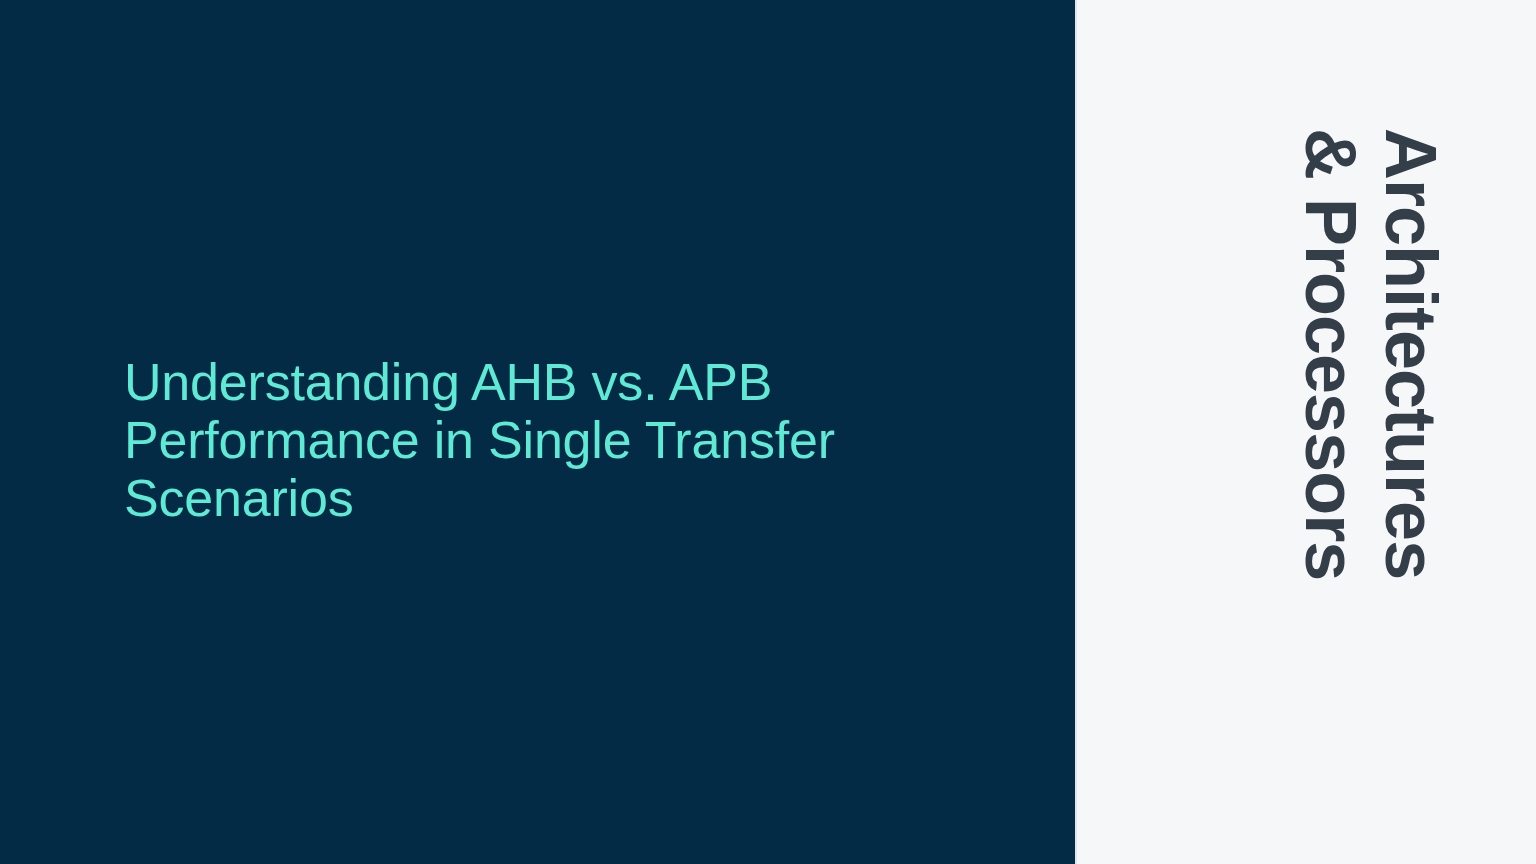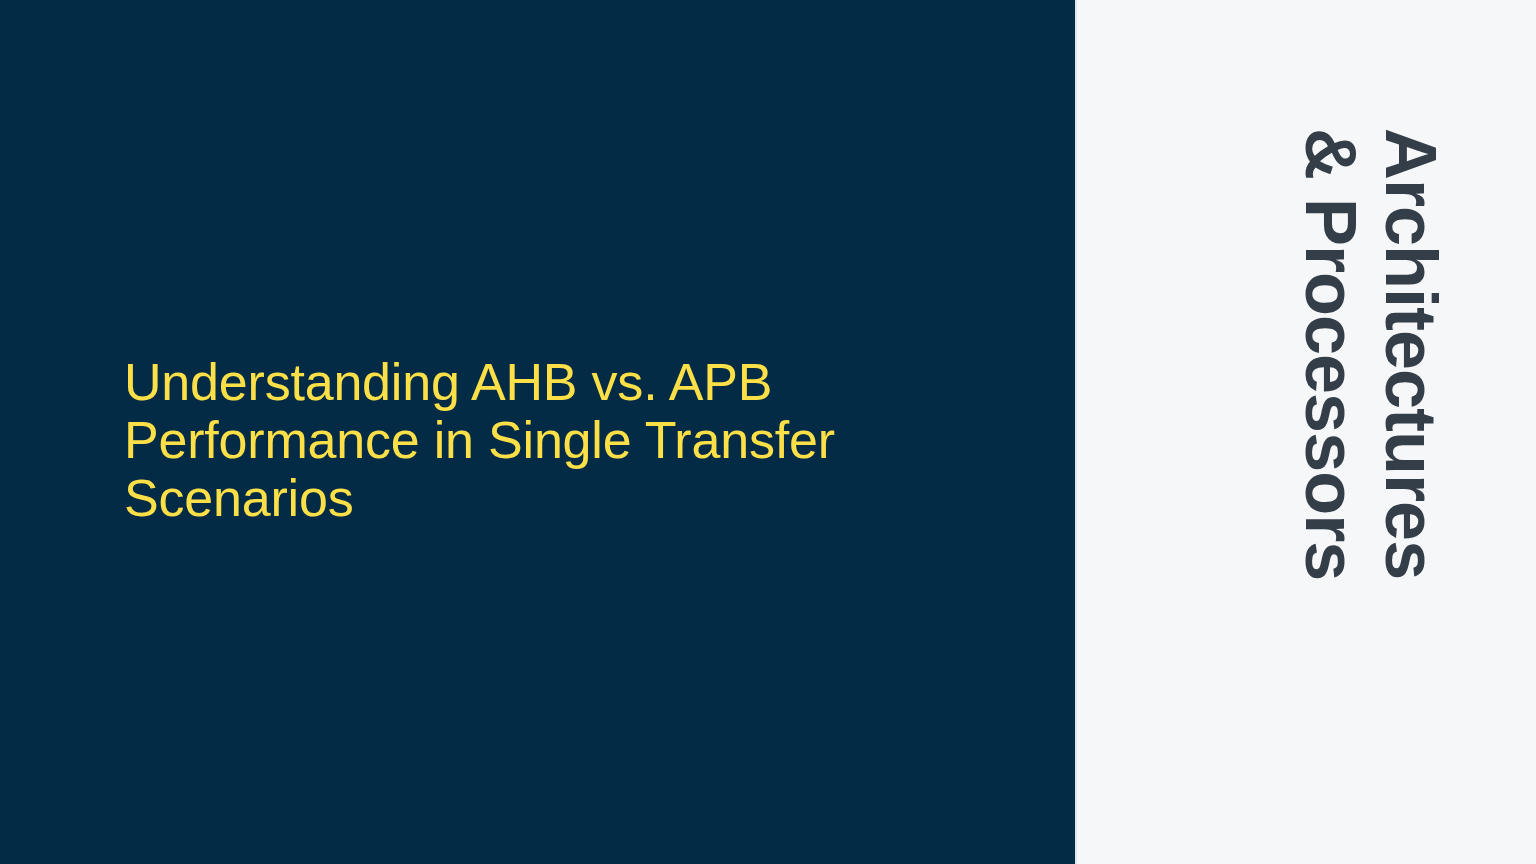--- a/index.html
+++ b/index.html
@@ -35,21 +35,21 @@
   .title-block {
     position: absolute;
     left: 124px;
     top: 353px;
     width: 880px;
   }
 
   .slide-title {
     margin: 0;
     padding: 0;
-    color: #fde047;
+    color: #5eead4;
     font-family: "Liberation Sans", sans-serif;
     font-size: 52px;
     font-weight: 400;
     line-height: 58px;
     letter-spacing: -0.2px;
     white-space: pre-line;
   }
 
   
   .panel-divider {

